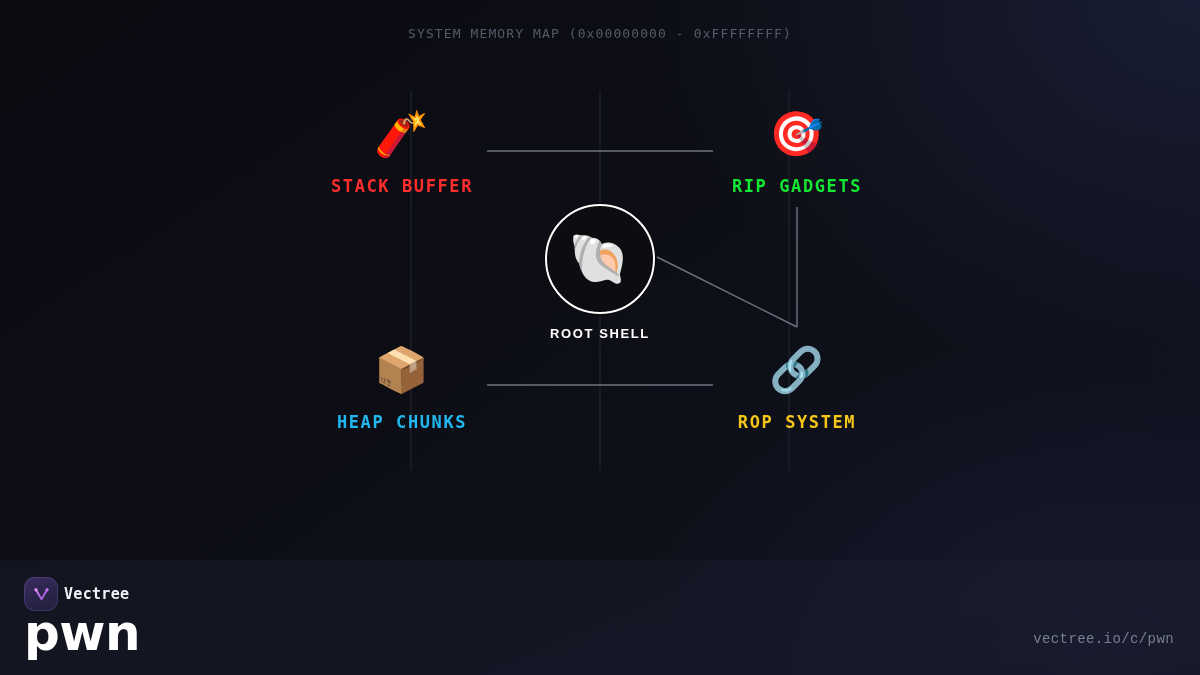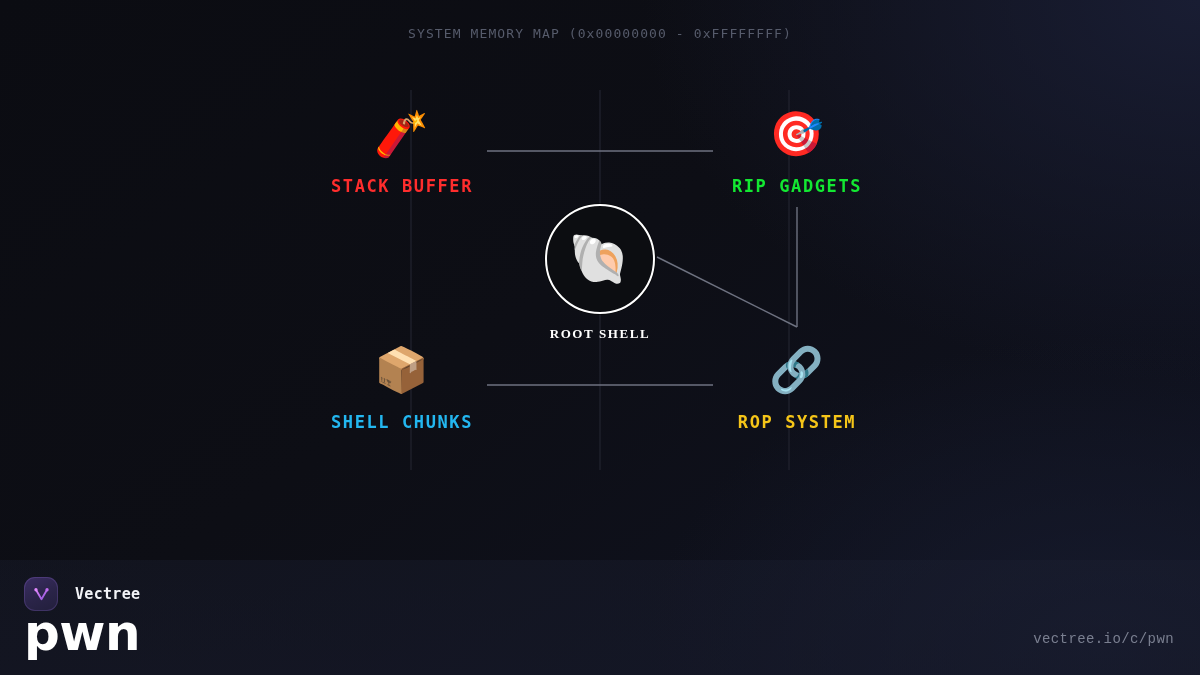--- a/index.html
+++ b/index.html
@@ -72,37 +72,37 @@
   .hub-circle .glyph {
     font-family:"DejaVu Sans", sans-serif;
     font-size:50px; line-height:50px;
     user-select:none;
   }
   .hub-caption {
     position:absolute;
     left:-45px; top:122px;
     width:200px;
     text-align:center;
-    font-family:Liberation Serif, serif;
+    font-family:Liberation Sans, sans-serif;
     font-size:13px; font-weight:bold;
     letter-spacing:1.6px;
     color:#ffffff;
     white-space:nowrap;
   }
 
   
   .footer {
     position:absolute;
     left:0; bottom:0;
     width:1200px; height:115px;
     background:linear-gradient(180deg, rgba(28,32,50,0.35) 0%, rgba(24,27,44,0.55) 100%);
   }
   .brand {
     position:absolute; left:24px; top:577px;
-    display:flex; align-items:center; gap:17px;
+    display:flex; align-items:center; gap:6px;
   }
   .brand-logo {
     width:34px; height:34px; border-radius:11px;
     background:linear-gradient(155deg, #3b2d63 0%, #2a2448 55%, #221f3c 100%);
     display:flex; align-items:center; justify-content:center;
     box-shadow:inset 0 0 0 1px rgba(160,120,230,0.22);
   }
   .brand-name {
     font-family:"DejaVu Sans Mono", monospace;
     font-size:15px; font-weight:bold;
@@ -150,21 +150,21 @@
     <span class="caption" style="color:#ff2d2d;">STACK BUFFER</span>
   </div>
 
   <div class="node" style="left:702px; top:106px;">
     <span class="glyph">🎯</span>
     <span class="caption" style="color:#13e832;">RIP GADGETS</span>
   </div>
 
   <div class="node" style="left:307px; top:342px;">
     <span class="glyph">📦</span>
-    <span class="caption" style="color:#23b7f0;">SHELL CHUNKS</span>
+    <span class="caption" style="color:#23b7f0;">HEAP CHUNKS</span>
   </div>
 
   <div class="node" style="left:702px; top:342px;">
     <span class="glyph">🔗</span>
     <span class="caption" style="color:#f5c518;">ROP SYSTEM</span>
   </div>
 
   <div class="hub">
     <div class="hub-circle">
       <span class="glyph">🐚</span>

